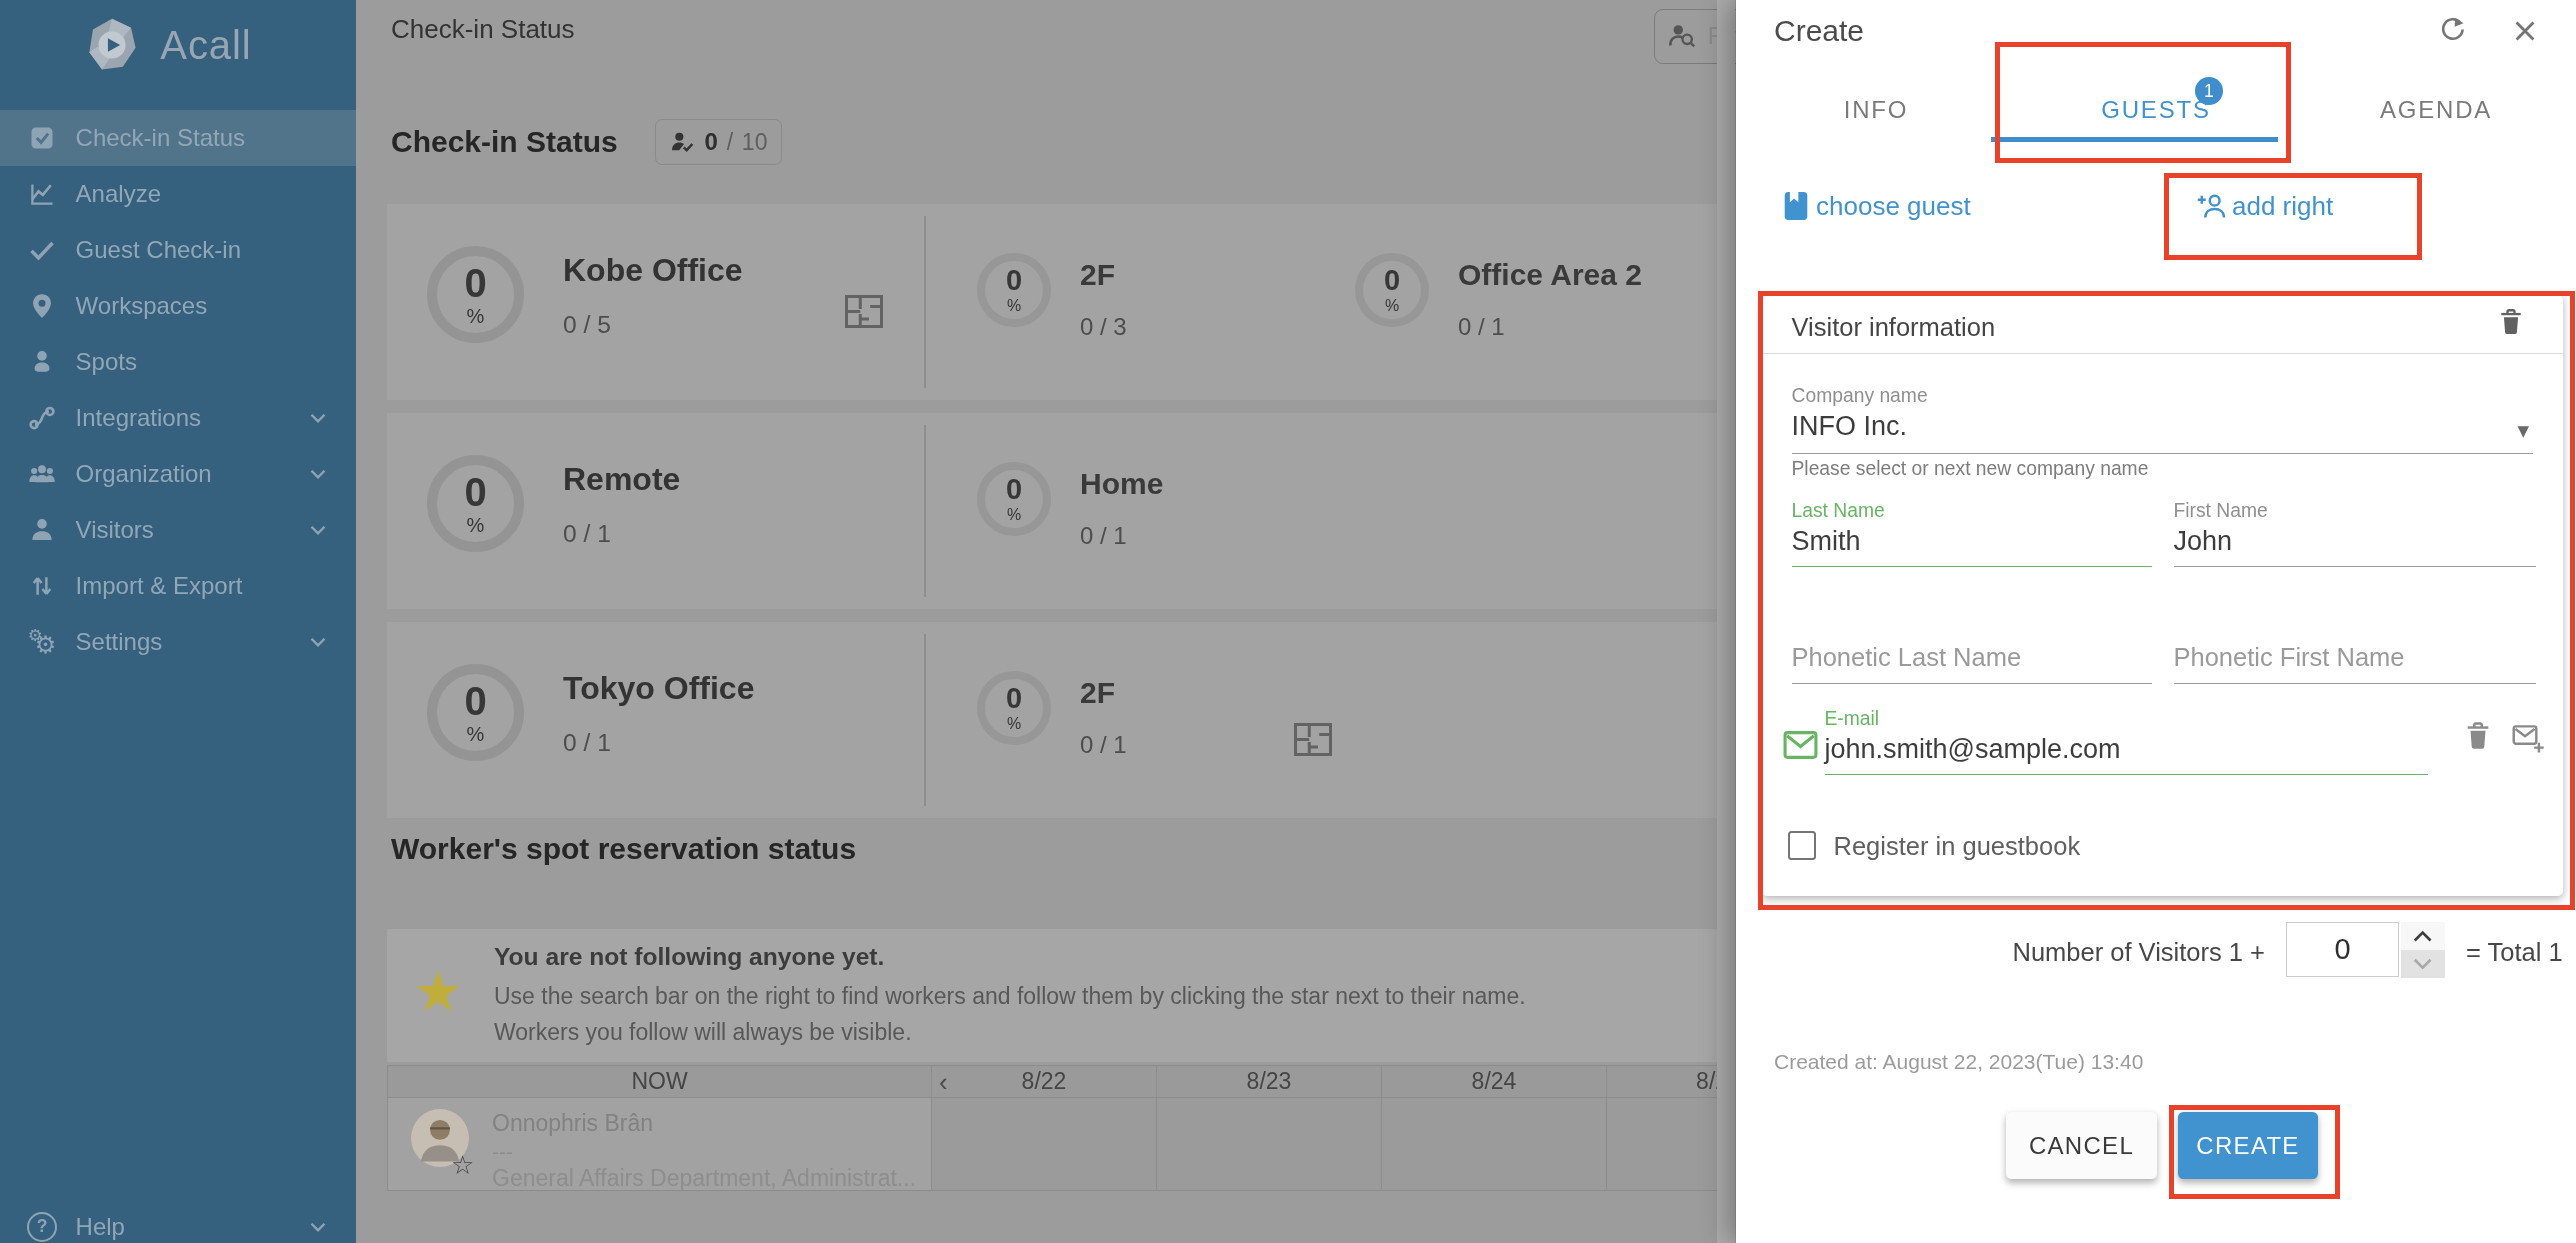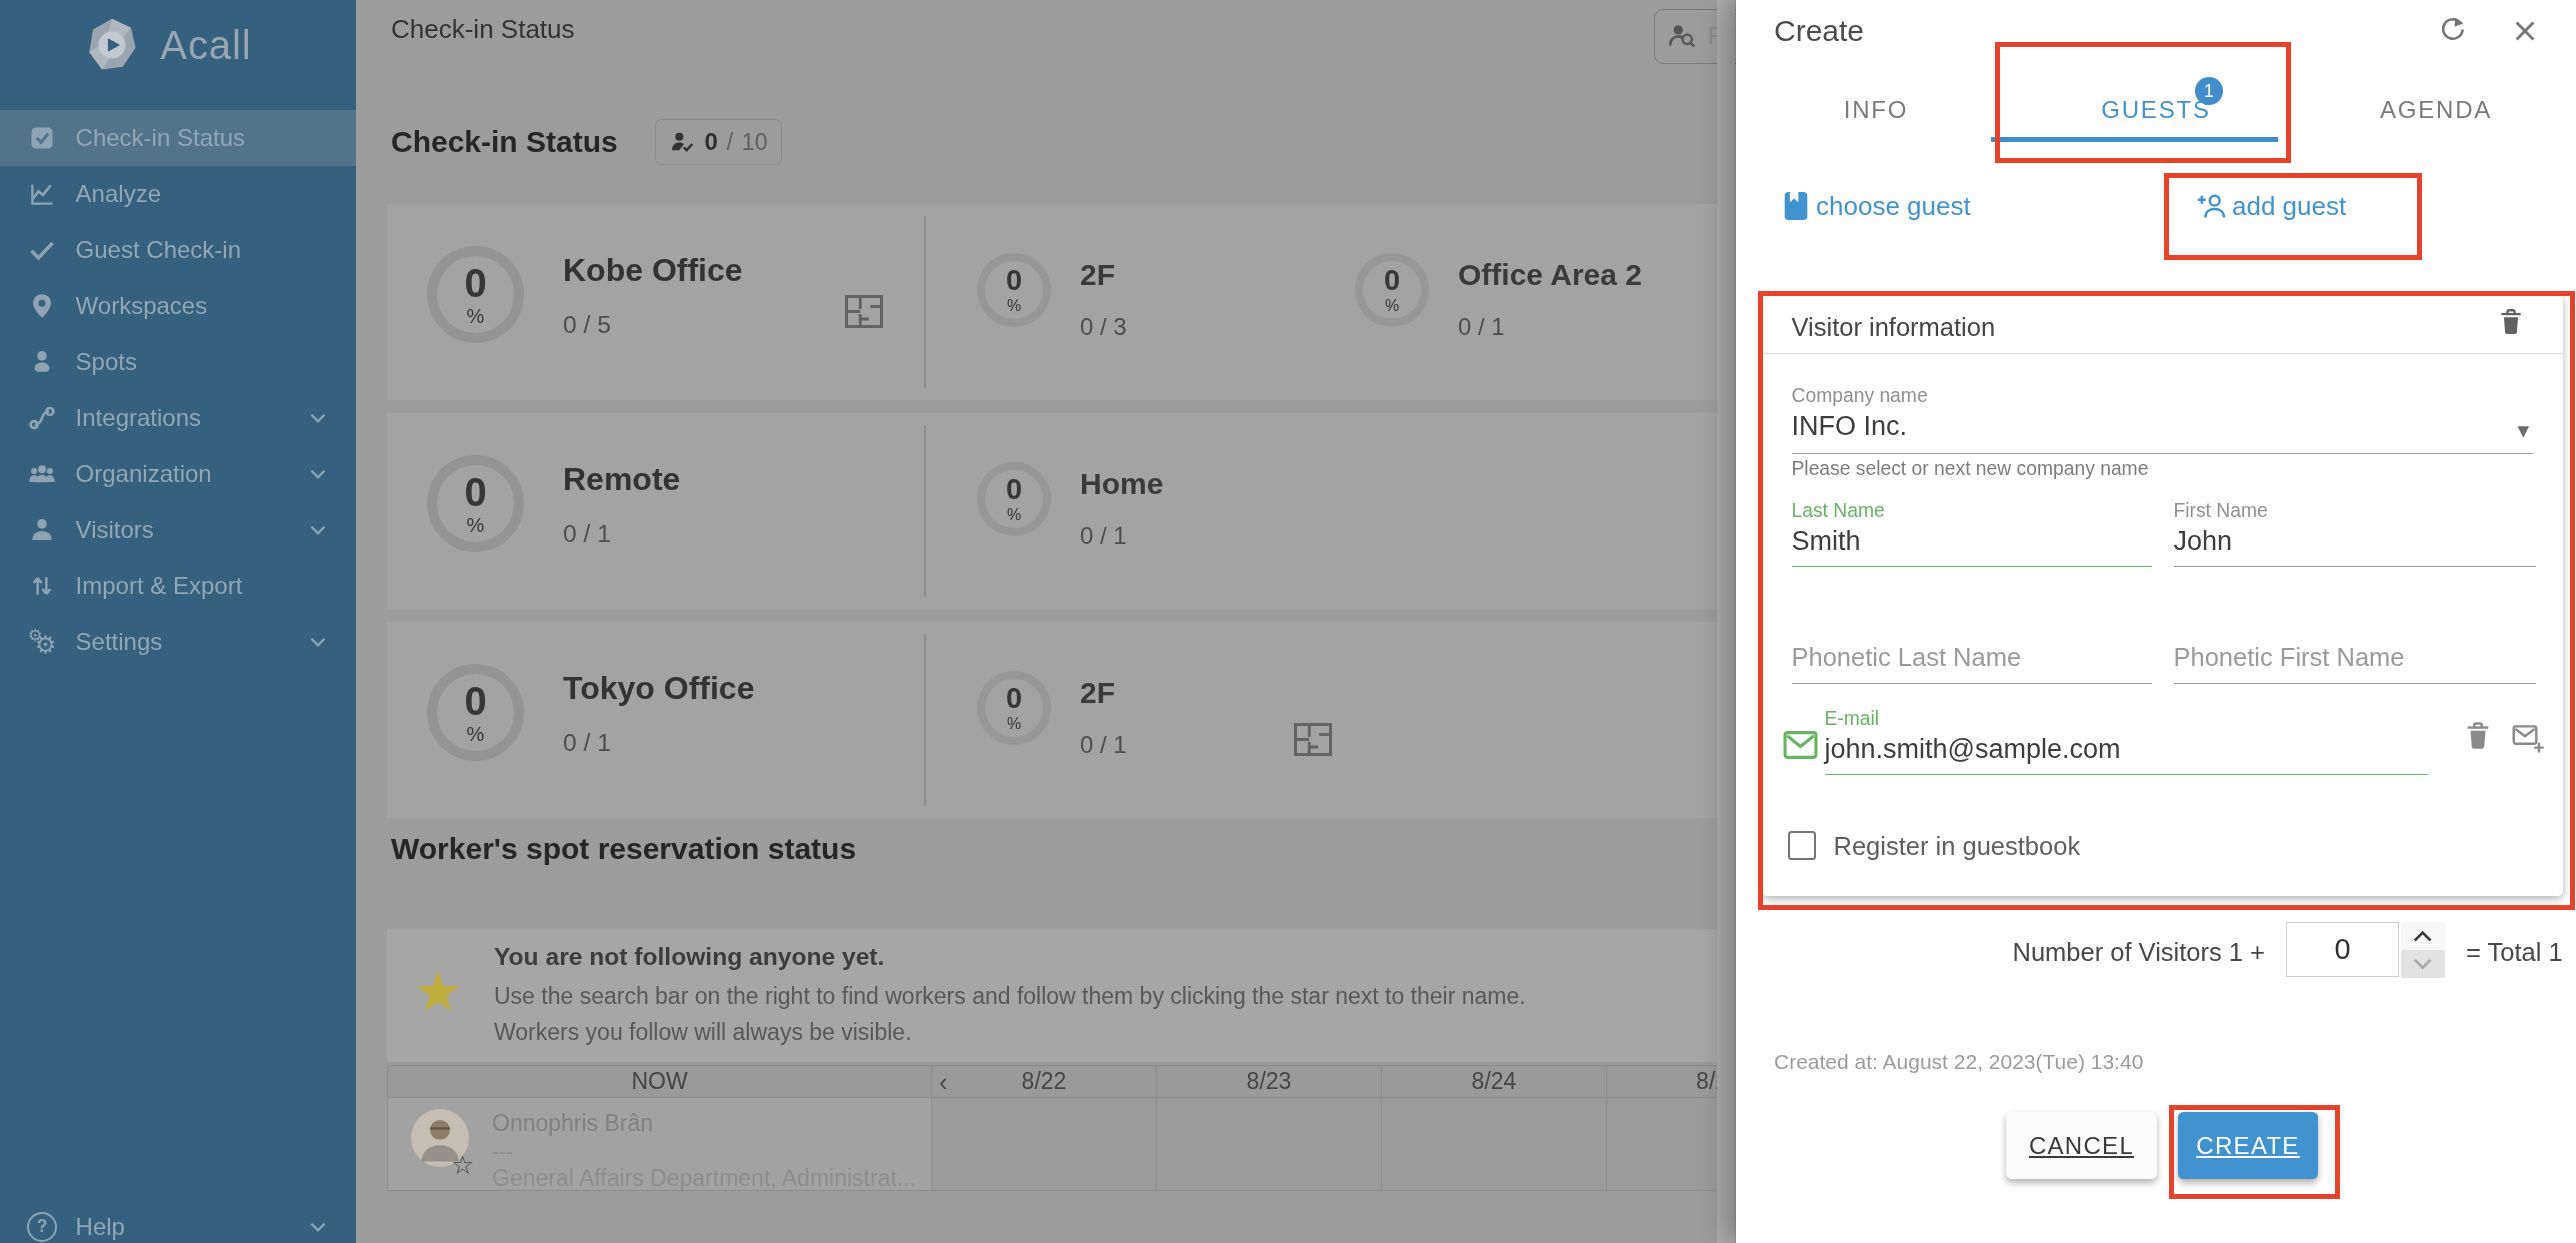--- a/index.html
+++ b/index.html
@@ -140,21 +140,21 @@
 
   .nv-label{position:absolute;left:0;top:938px;width:529px;text-align:right;font-size:25.5px;color:#474747;}
   .stepper{position:absolute;left:550px;top:922px;width:111px;height:53px;border:1.8px solid #cdcdcd;background:#fff;display:flex;align-items:center;justify-content:center;font-size:29px;color:#2f2f2f;}
   .step-arrows{position:absolute;left:665px;top:922px;width:44px;height:56px;display:flex;flex-direction:column;}
   .sa{flex:1;display:flex;align-items:center;justify-content:center;cursor:pointer;}
   .sa.up{background:#f7f7f7;color:#3c3c3c;}
   .sa.down{background:#e2e2e2;color:#a8a8a8;}
   .sa svg{width:19.3px;height:12.3px;}
   .nv-total{position:absolute;left:730px;top:938px;font-size:25.5px;color:#474747;white-space:nowrap;}
   .created-at{position:absolute;left:38px;top:1050px;font-size:21px;color:#9b9b9b;}
-  .btn{position:absolute;border:none;border-radius:5.3px;font-family:inherit;font-size:24px;letter-spacing:1.3px;cursor:pointer;box-shadow:0 3.5px 7px rgba(0,0,0,0.3);text-decoration:underline;}
+  .btn{position:absolute;border:none;border-radius:5.3px;font-family:inherit;font-size:24px;letter-spacing:1.3px;cursor:pointer;box-shadow:0 3.5px 7px rgba(0,0,0,0.3);}
   .btn-cancel{left:270px;top:1112px;width:151px;height:67px;background:#fbfbfb;color:#3a3a3a;}
   .btn-create{left:442px;top:1112px;width:140px;height:67px;background:var(--accent-blue);color:#fff;}
 
   .anno{position:absolute;border:5.3px solid var(--annotation-red);z-index:20;pointer-events:none;}
   .anno1{left:1995px;top:42px;width:286px;height:111px;}
   .anno2{left:2164px;top:173px;width:248px;height:77px;}
   .anno3{left:1758px;top:291px;width:807px;height:609px;}
   .anno4{left:2169px;top:1105px;width:161px;height:84px;}
 </style>
 </head>
@@ -478,21 +478,21 @@
           <path d="M9.5 2 v11 l4.5 -4 l4.5 4 v-11 z" fill="#ffffff"></path>
         </svg>
       <span class="txt">choose guest</span>
     </div>
     <div class="g-action act-add">
       <svg viewBox="0 0 36 34">
           <circle cx="21" cy="11" r="5.5" stroke="currentColor" stroke-width="2.8" fill="none"></circle>
           <path d="M10.5 30 c0 -6.5 4.5 -9.5 10.5 -9.5 s10.5 3 10.5 9.5" stroke="currentColor" stroke-width="2.8" fill="none"></path>
           <path d="M2 10 h9 M6.5 5.5 v9" stroke="currentColor" stroke-width="2.8"></path>
         </svg>
-      <span class="txt">add guest</span>
+      <span class="txt">add right</span>
     </div>
 
     <div class="vcard">
       <div class="vc-title">Visitor information</div>
       <span class="vc-trash">
         <svg viewBox="0 0 32 34">
             <path d="M5 8 h22" stroke="currentColor" stroke-width="2.6"></path>
             <path d="M12 8 V5.5 a1.8 1.8 0 0 1 1.8 -1.8 h4.4 a1.8 1.8 0 0 1 1.8 1.8 V8" fill="none" stroke="currentColor" stroke-width="2.6"></path>
             <path d="M8 11.5 h16 l-1.3 17 a2.4 2.4 0 0 1 -2.4 2.2 h-8.6 a2.4 2.4 0 0 1 -2.4 -2.2 z" fill="currentColor"></path>
           </svg>

